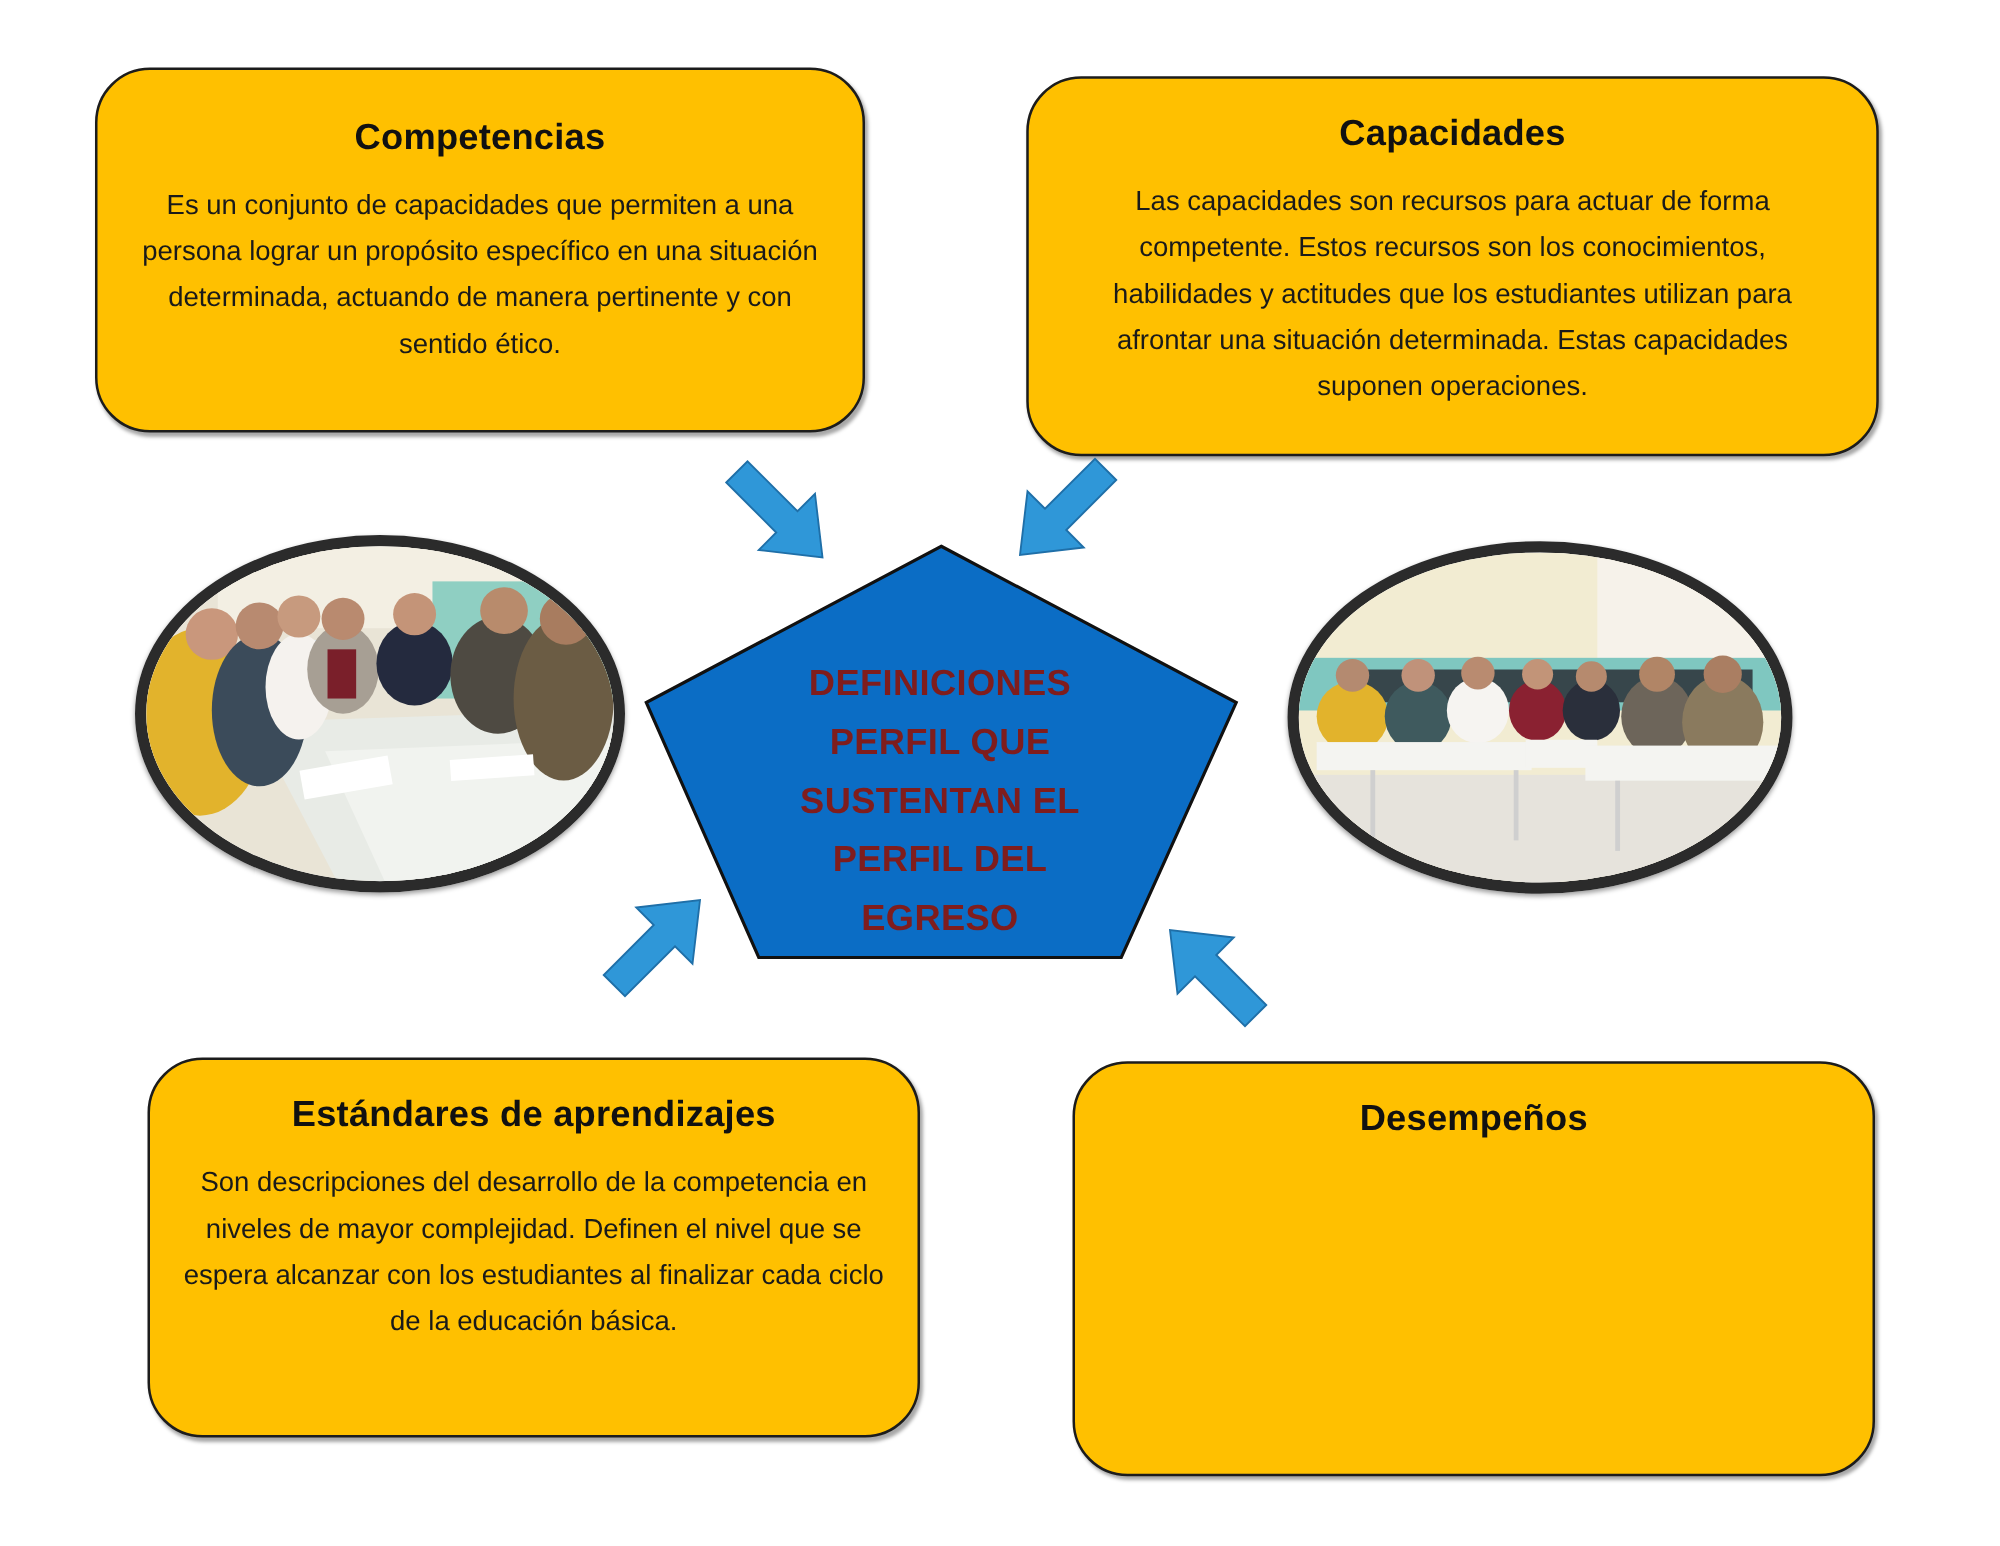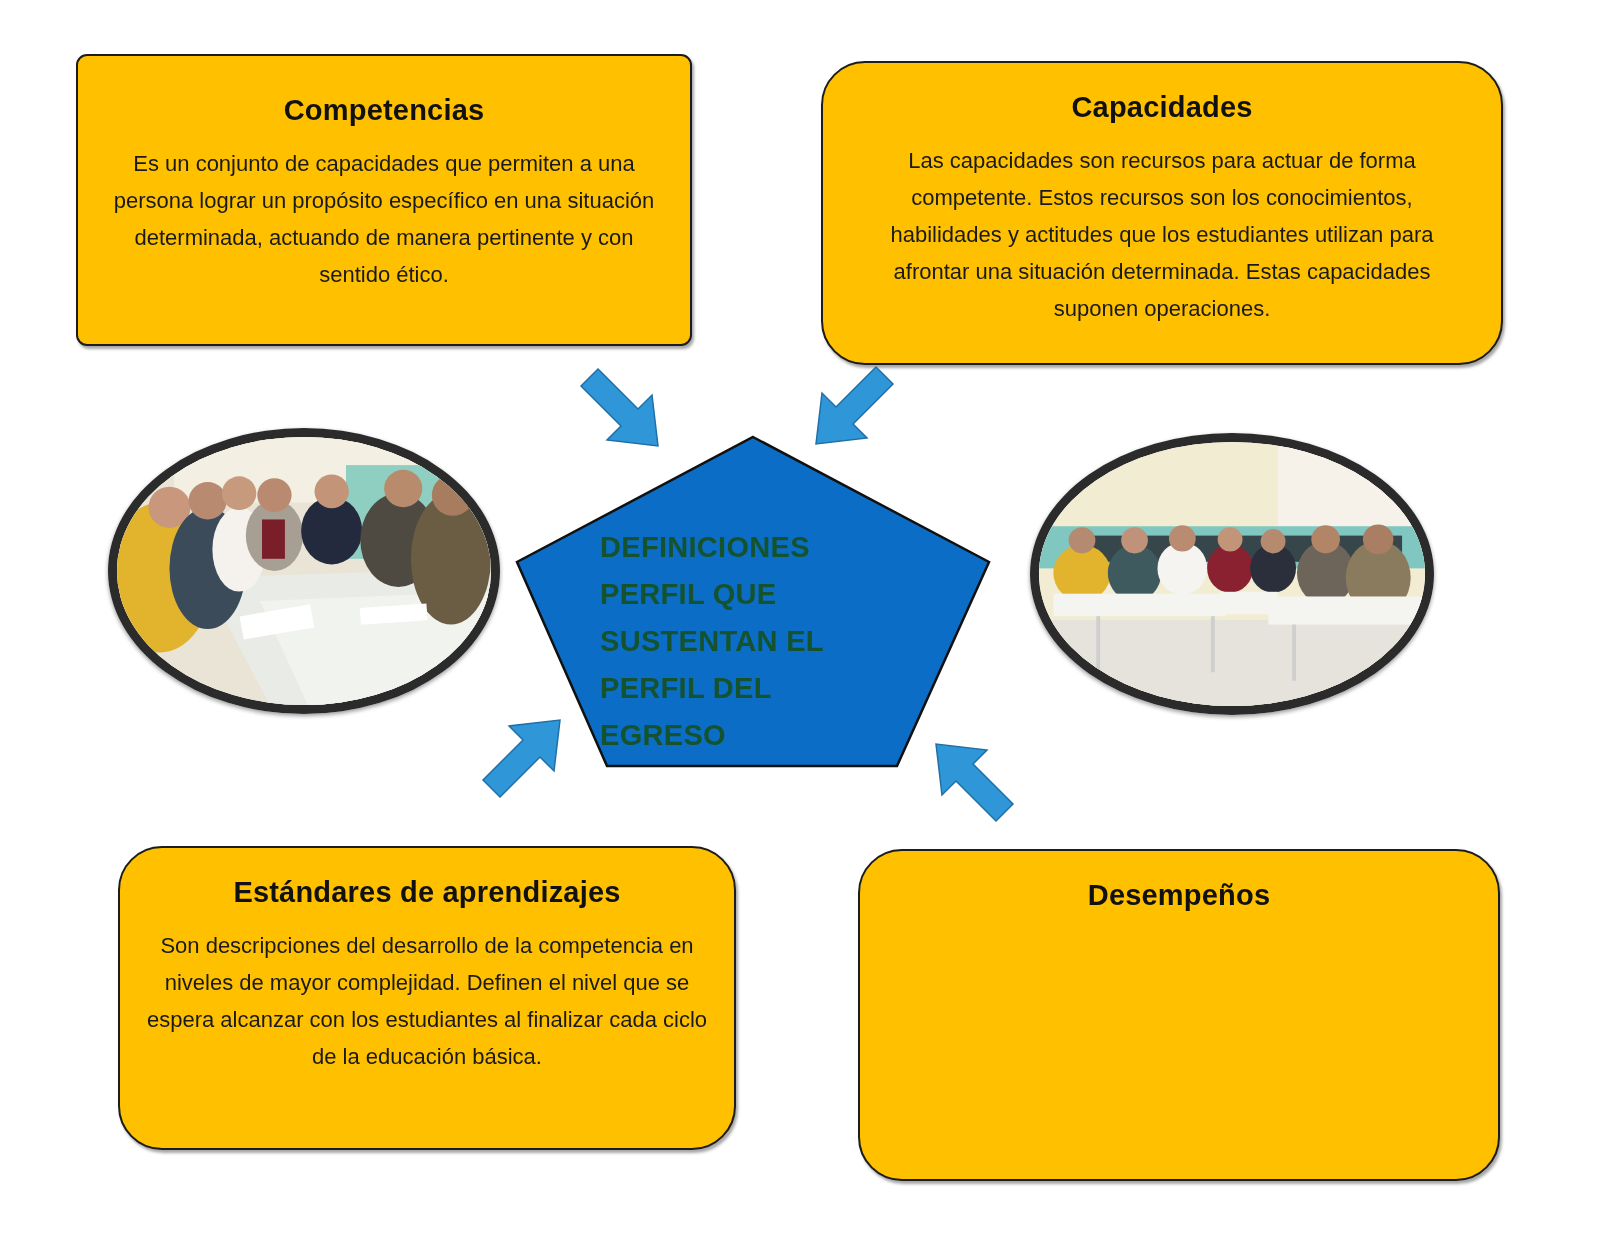--- a/index.html
+++ b/index.html
@@ -10,21 +10,21 @@
   .card {
     position:absolute; background:#ffc000; border:2.5px solid #1c1c1c; border-radius:44px;
     box-sizing:border-box; text-align:center; box-shadow:2px 3px 3px rgba(0,0,0,0.35);
   }
   .card h2 {
     margin:0; font-weight:bold; font-size:29px; letter-spacing:0.2px; color:#111;
   }
   .card p {
     margin:0; font-size:22px; line-height:37px; color:#1a1a1a;
   }
-  #c1 { left:76px; top:54px; width:616px; height:292px;border-radius:11px; }
+  #c1 { left:76px; top:54px; width:616px; height:292px; }
   #c1 h2 { margin-top:38px; }
   #c1 p { margin-top:18px; padding:0 20px;text-align:center; }
   #c2 { left:821px; top:61px; width:682px; height:304px; }
   #c2 h2 { margin-top:28px; }
   #c2 p { margin-top:18px; padding:0 40px; }
   #c3 { left:76px; top:846px; width:618px; height:304px;margin-left:42px; }
   #c3 h2 { margin-top:28px; }
   #c3 p { margin-top:18px; padding:0 22px; }
   #c4 { left:858px; top:849px; width:642px; height:332px; text-align:left; }
   #c4 h2 { margin-top:28px; text-align:center; }
@@ -33,21 +33,21 @@
   .photo {
     position:absolute; border:9px solid #2b2b2b; border-radius:50%; overflow:hidden; box-sizing:border-box;
     box-shadow:0 2px 4px rgba(0,0,0,0.4);
   }
   #photo-left { left:108px; top:428px; width:392px; height:286px; }
   #photo-right { left:1030px; top:433px; width:404px; height:282px; }
   .photo svg { width:100%; height:100%; display:block; }
 
   #center-shape { position:absolute; left:514px; top:434px; width:478px; height:336px; }
   #center-text {
-    position:absolute; left:600px; top:524px; width:304px; color:#14532d;
+    position:absolute; left:600px; top:524px; width:304px; text-align:center; color:#7f1d1d;
     font-weight:bold; font-size:29px; line-height:47px; letter-spacing:0.3px;
   }
   .arrow { position:absolute; width:90px; height:90px; }
 </style>
 </head>
 <body>
 
 <div class="card" id="c1">
   <h2>Competencias</h2>
   <p>Es un conjunto de capacidades que permiten a una persona lograr un propósito específico en una situación determinada, actuando de manera pertinente y con sentido ético.</p>

